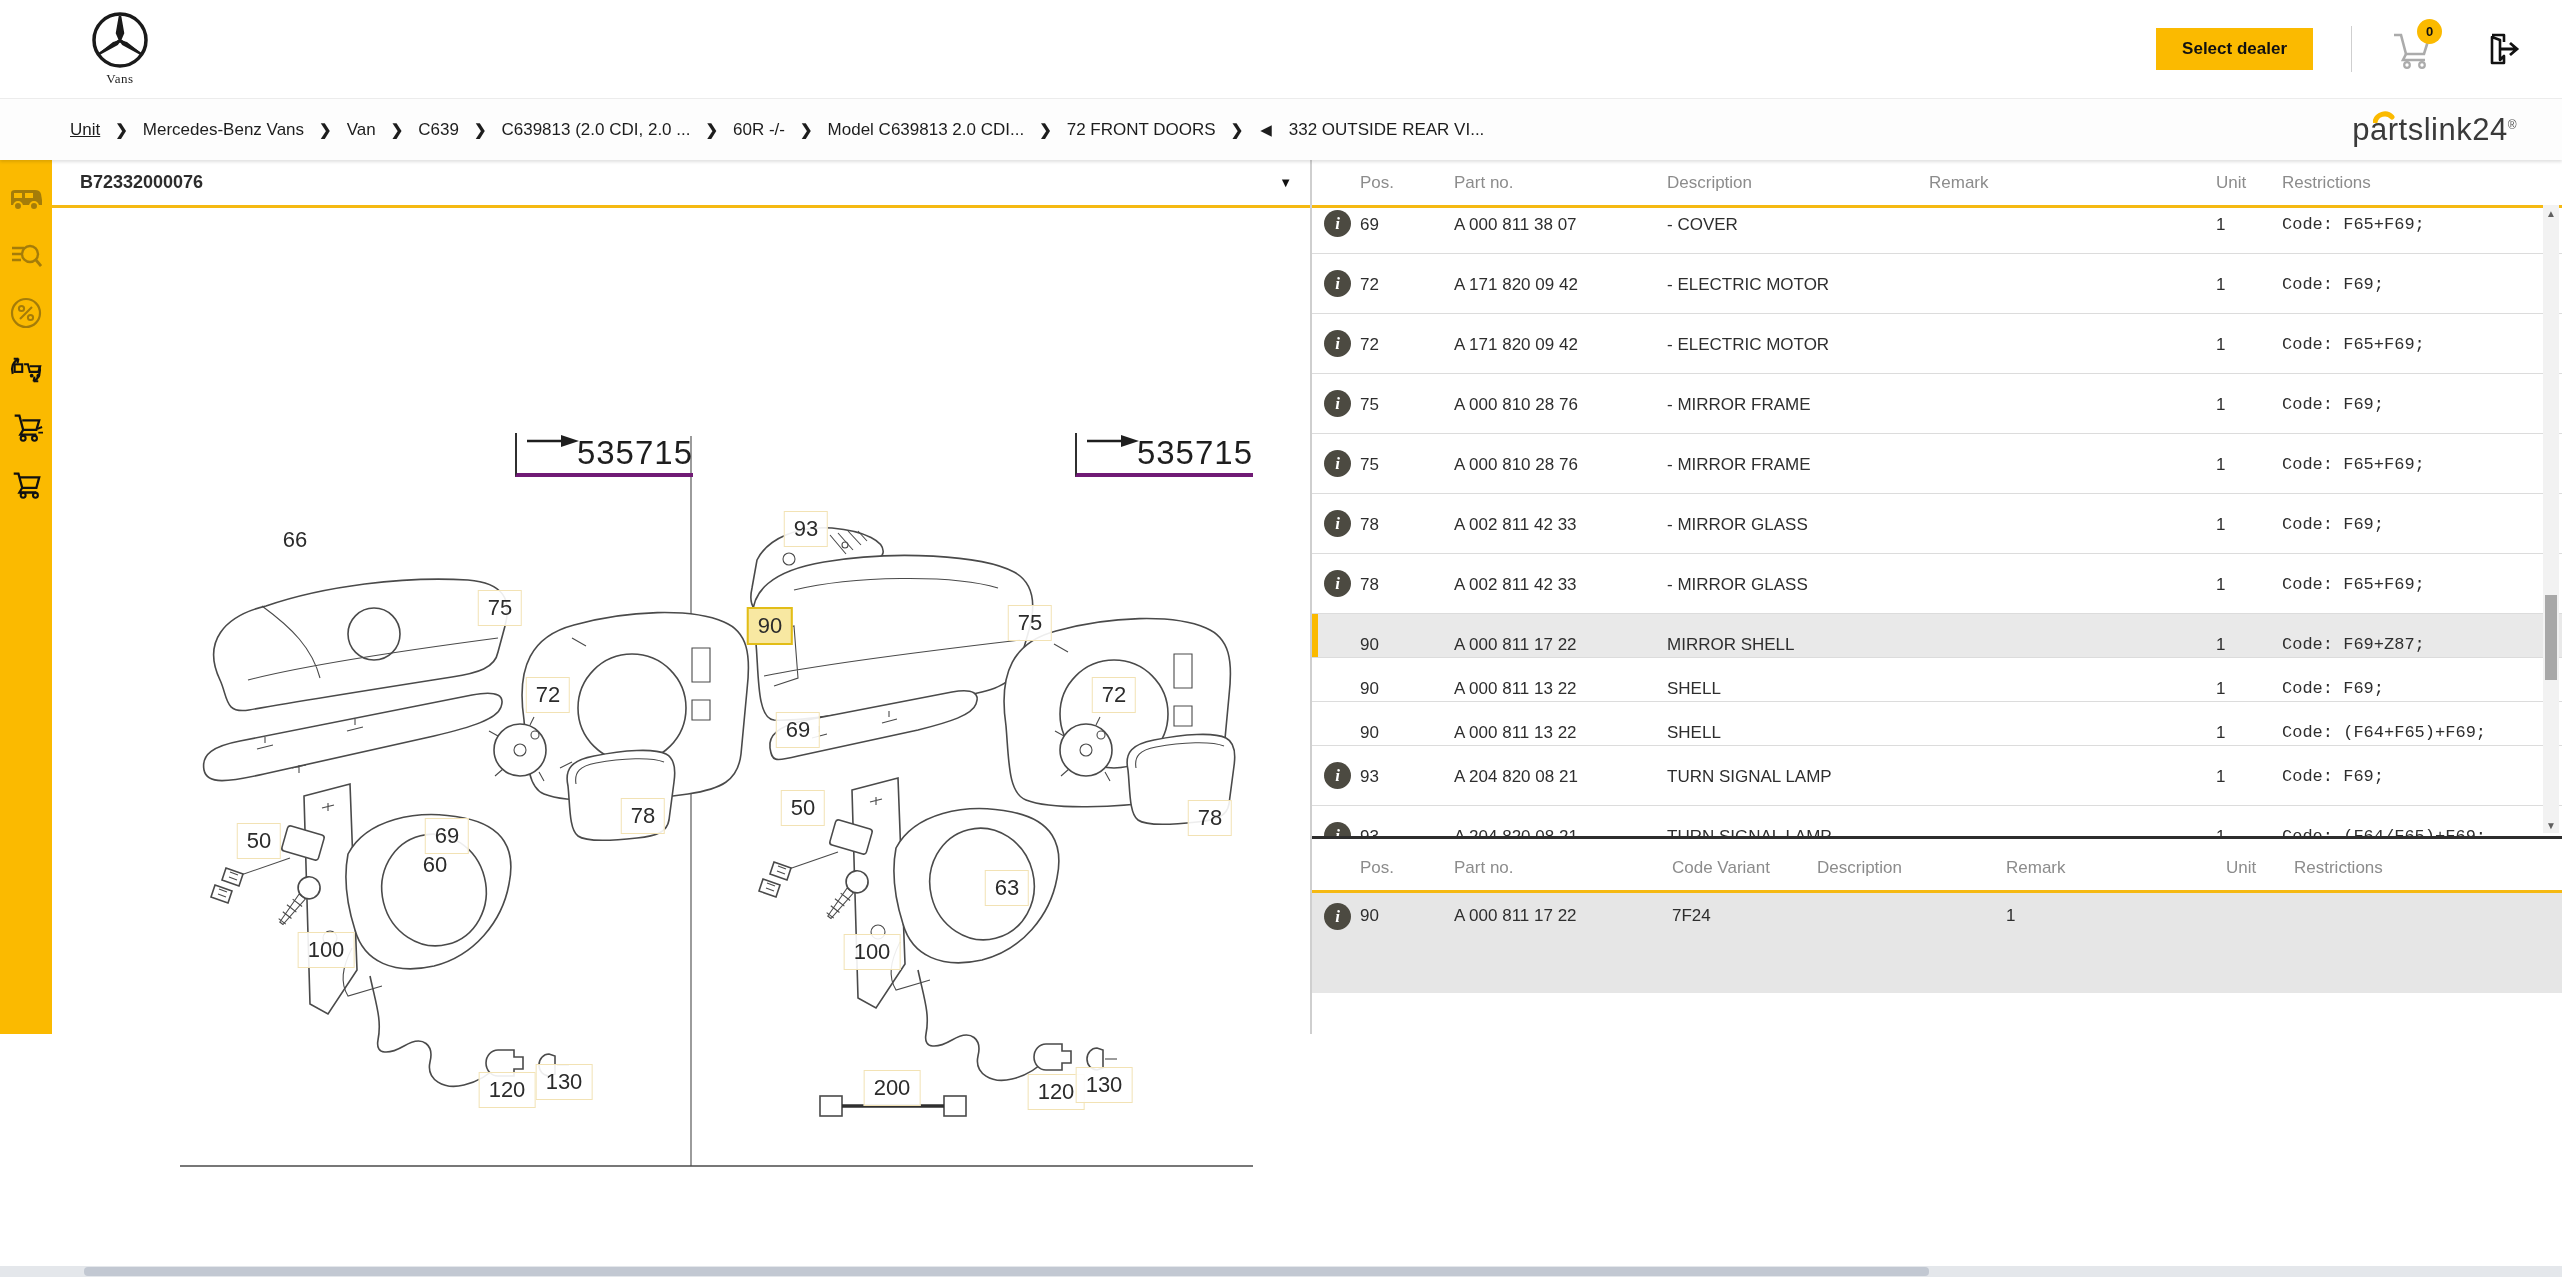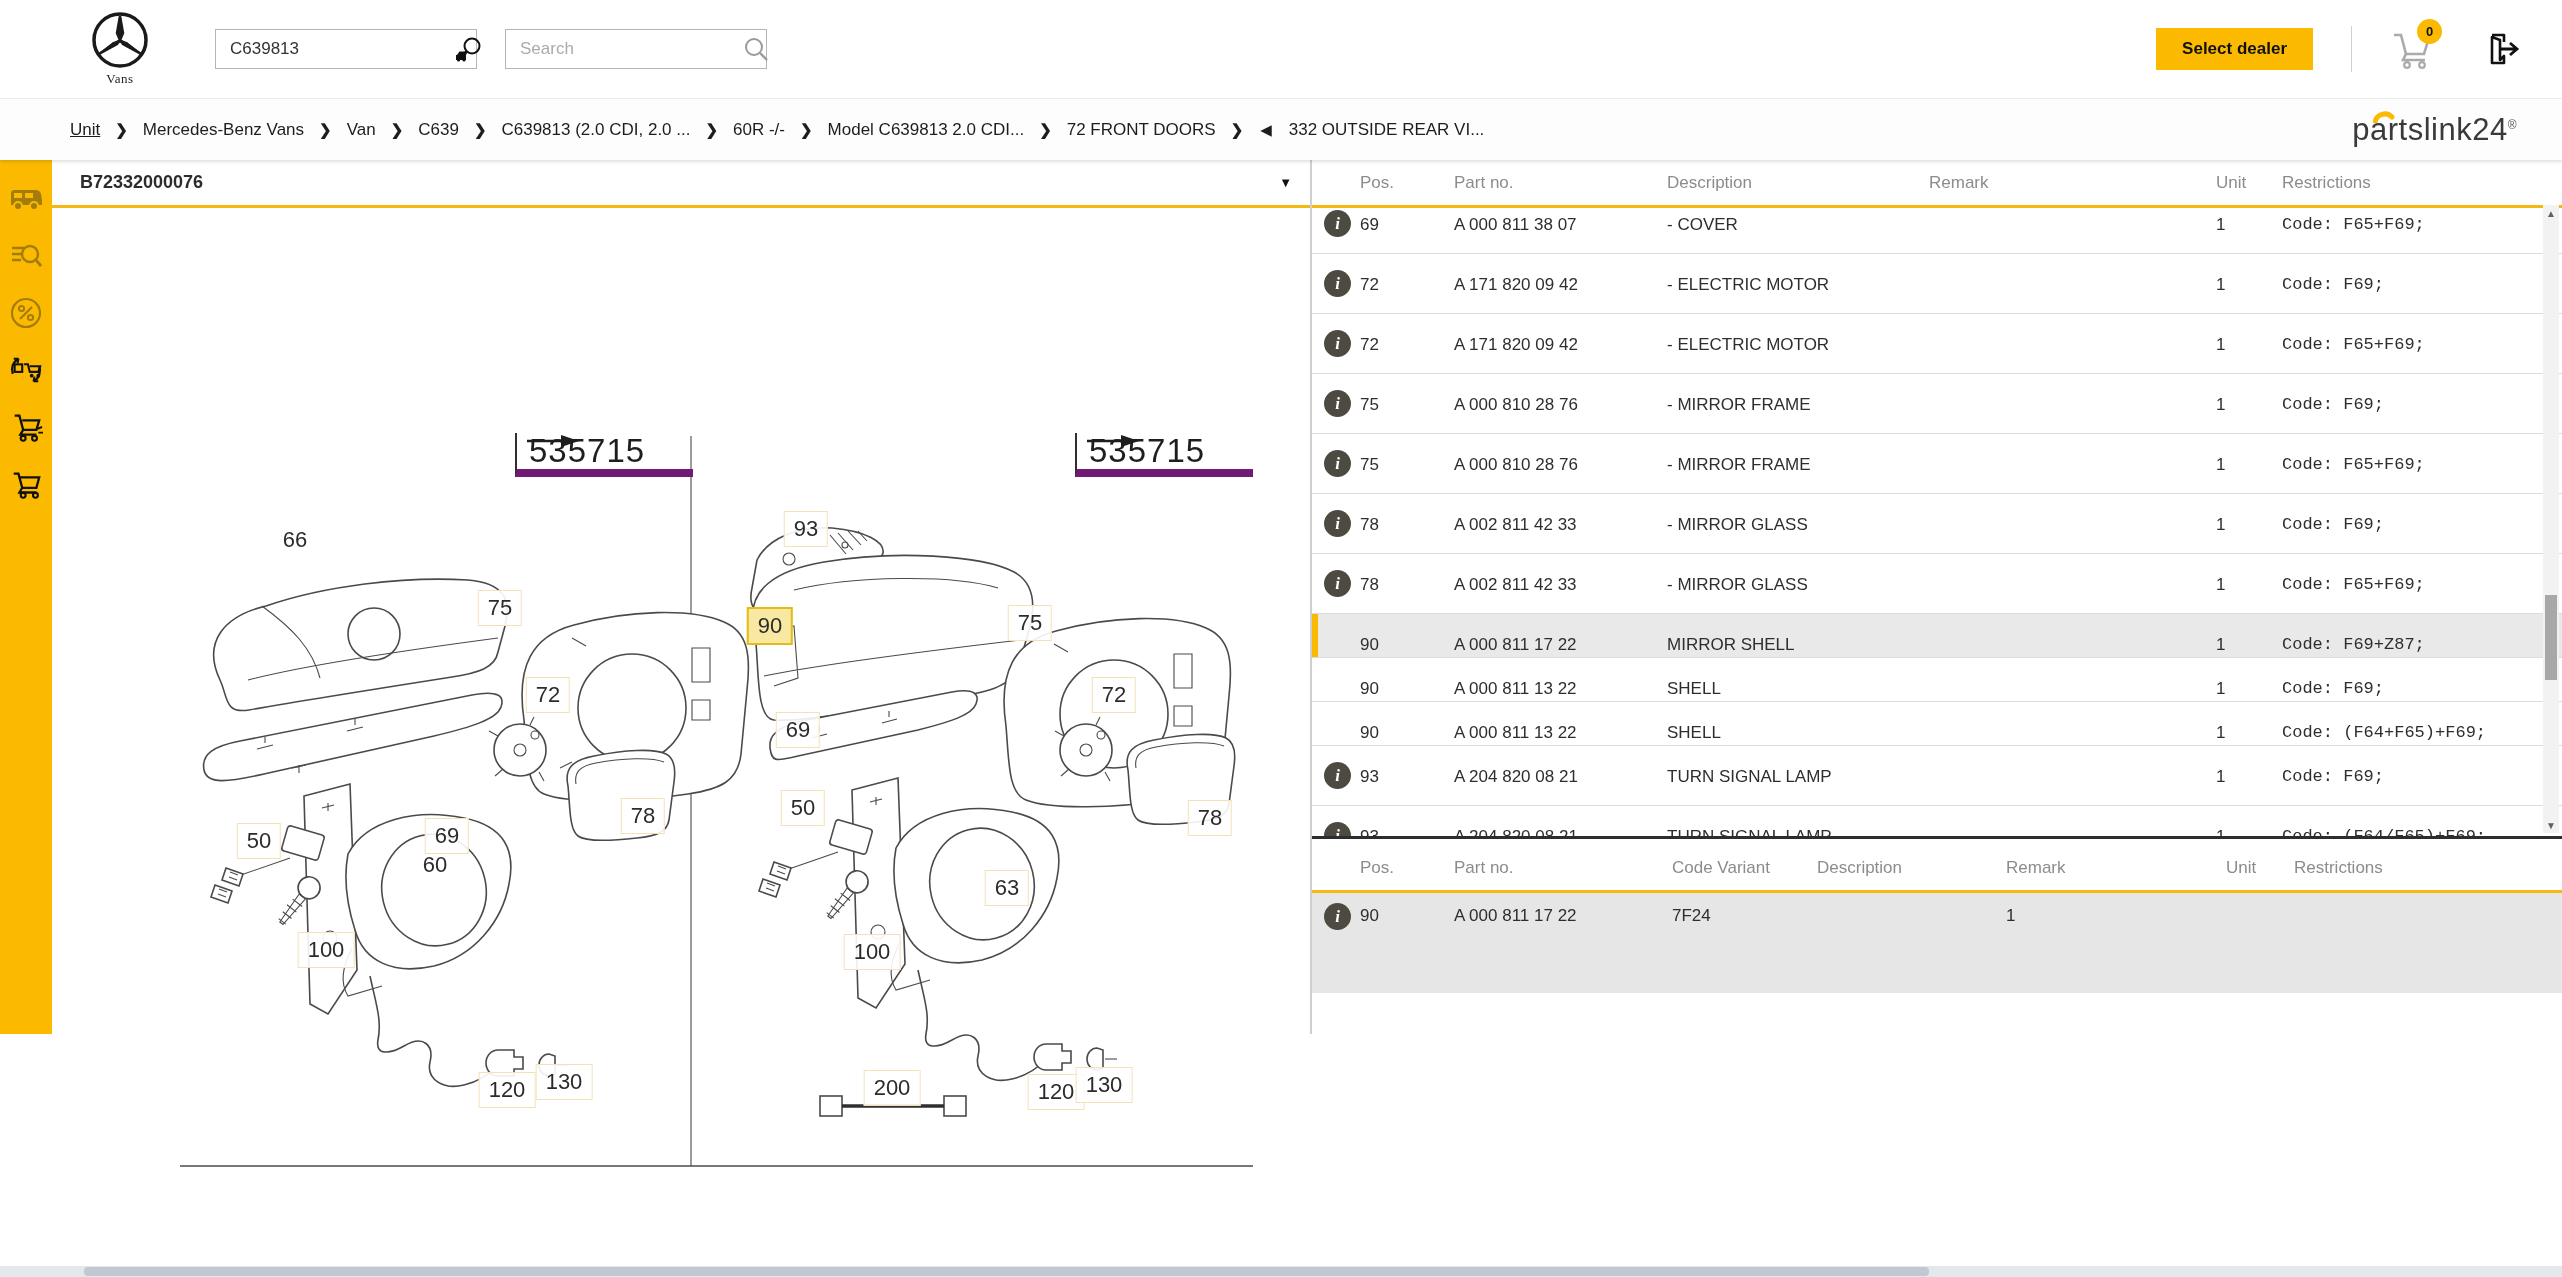--- a/index.html
+++ b/index.html
@@ -47,21 +47,21 @@
   .selector-text{font-size:18px;font-weight:bold;color:#2c2c2c;}
   .selector-caret{margin-left:auto;font-size:13px;color:#111;}
   .yellow-line{height:3px;background:#f5b912;}
 
   
   .diagram{position:relative;width:1258px;height:1058px;overflow:hidden;}
   .diagram svg{position:absolute;left:0;top:0;}
   .hotspot{position:absolute;transform:translate(-50%,-50%);font-size:22px;color:#2b2b2b;line-height:1;padding:6px 9px;background:rgba(255,255,255,.9);border:1px solid #f2e2b4;cursor:pointer;white-space:nowrap;}
   .hotspot.plain{background:transparent;border-color:transparent;}
   .hotspot.highlight{background:#f8e8a2;border:2px solid #e2bd17;}
-  .frame-label{position:absolute;height:44px;border-left:2px solid #2f2f2f;border-bottom:8px solid #701a75;display:flex;align-items:center;padding-left:12px;cursor:pointer;}
+  .frame-label{position:absolute;height:44px;border-left:2px solid #2f2f2f;border-bottom:4px solid #701a75;display:flex;align-items:center;padding-left:12px;cursor:pointer;justify-content:flex-end;}
   .frame-label .ftext{font-size:33px;color:#1e1e1e;letter-spacing:1px;}
   .frame-label svg{margin-left:10px;}
 
   
   .thead{display:grid;grid-template-columns:48px 94px 213px 262px 287px 66px 1fr;height:45px;align-items:center;color:#8c8c8c;font-size:17px;}
   .thead.variant-grid,.vrow{grid-template-columns:48px 94px 218px 145px 189px 220px 68px 1fr;}
   .rows-viewport{height:628px;overflow:hidden;position:relative;}
   .rows-inner{margin-top:-14px;}
   .trow{display:grid;grid-template-columns:48px 94px 213px 262px 287px 66px 1fr;border-bottom:1px solid #dcdcdc;position:relative;cursor:pointer;background:#fff;}
   .trow.tall{height:60px;}
@@ -100,44 +100,20 @@
 <div class="app">
 
   <header class="topbar">
     <div class="brand">
       <svg width="58" height="58" viewBox="0 0 58 58">
         <circle cx="29" cy="29" r="26" fill="none" stroke="#1a1a1a" stroke-width="3.5"></circle>
         <path d="M29 5 L29 29 L8 43 M29 29 L50 43 M29 5 L26 22 L29 29 L32 22 Z M8 43 L26 33 L29 29 M50 43 L32 33 L29 29" fill="none" stroke="#1a1a1a" stroke-width="2.5"></path>
         <path d="M29 5 L32 22 L29 29 L26 22 Z M29 29 L26 33 L8 42 L22 31 Z M29 29 L32 33 L50 42 L36 31 Z" fill="#1a1a1a"></path>
       </svg>
       <div class="brand-caption">Vans</div>
-    </div>
-    <div class="search-group">
-      <div class="inputbox">
-        <input type="text" value="C639813" style="">
-        <button class="icon-btn">
-          <svg width="30" height="26" viewBox="0 0 30 26">
-            <circle cx="19" cy="10" r="7.5" fill="none" stroke="#111" stroke-width="2"></circle>
-            <path d="M13.5 15.5 L8 22" stroke="#111" stroke-width="3" fill="none"></path>
-            <path d="M3 19 h10 v5 h-10 z" fill="#111"></path>
-            <path d="M4 19 l2.5-3.5 h5 l2 3.5" fill="#111"></path>
-            <circle cx="5.5" cy="24" r="1.6" fill="#111"></circle>
-              <circle cx="11" cy="24" r="1.6" fill="#111"></circle>
-          </svg>
-        </button>
-      </div>
-      <div class="inputbox">
-        <input type="text" placeholder="Search" style="">
-        <button class="icon-btn">
-          <svg width="26" height="26" viewBox="0 0 26 26">
-            <circle cx="11" cy="11" r="8" fill="none" stroke="#9a9a9a" stroke-width="2"></circle>
-            <path d="M17 17 L24 24" stroke="#9a9a9a" stroke-width="2.4"></path>
-          </svg>
-        </button>
-      </div>
     </div>
     <div class="top-right">
       <button class="select-dealer">Select dealer</button>
       <div class="vdiv"></div>
       <div class="cart-wrap">
         <svg width="44" height="42" viewBox="0 0 44 42">
           <path d="M4 8 h7 l5 19 h18 l4 -13" fill="none" stroke="#ababab" stroke-width="2.6"></path>
           <path d="M16 27 l-3 6 h22" fill="none" stroke="#ababab" stroke-width="2.6"></path>
           <circle cx="17" cy="38" r="2.8" fill="none" stroke="#ababab" stroke-width="2.2"></circle>
           <circle cx="32" cy="38" r="2.8" fill="none" stroke="#ababab" stroke-width="2.2"></circle>

